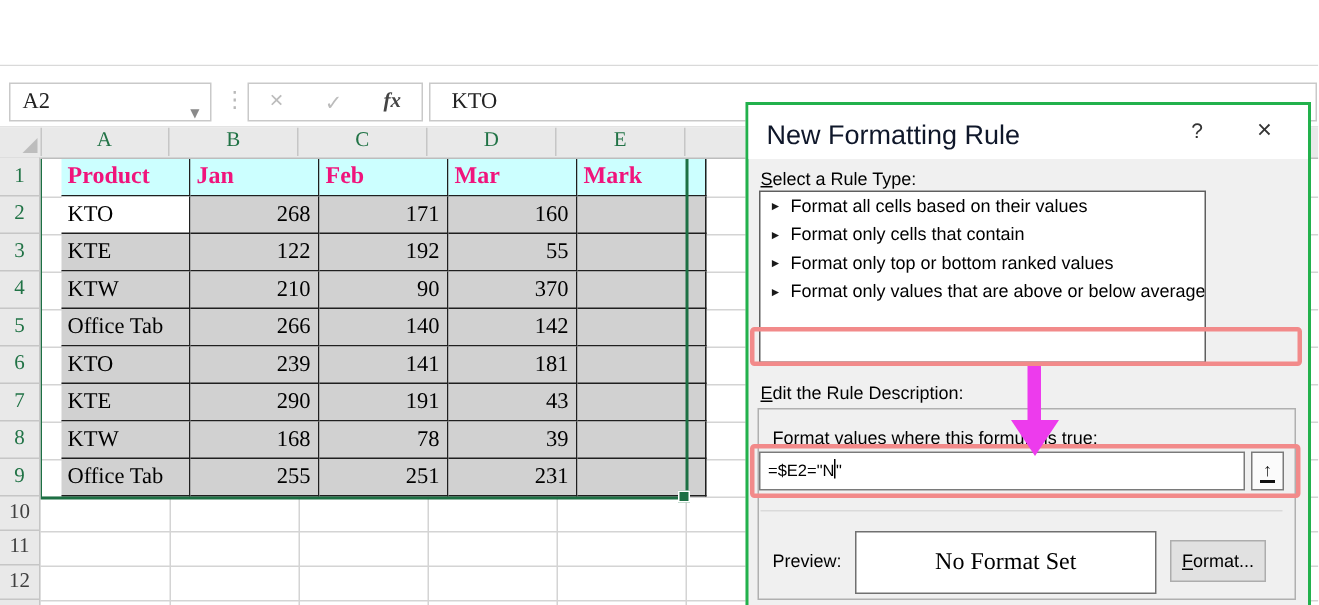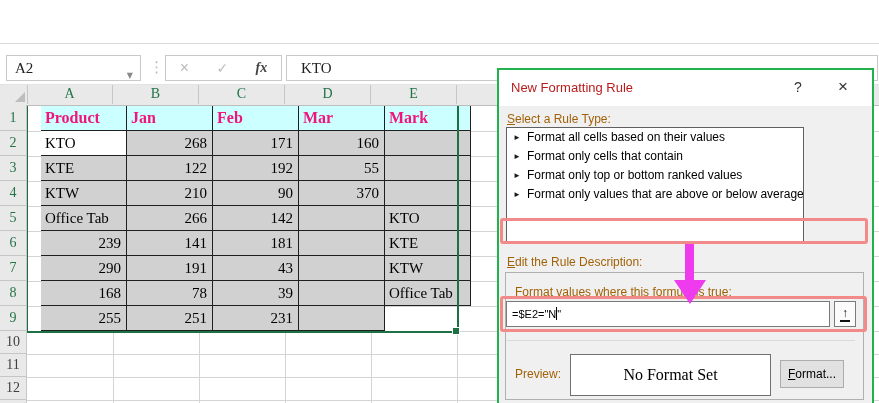--- a/index.html
+++ b/index.html
@@ -57,24 +57,24 @@
   .c.active{background:#ffffff;}
   .selbox{position:absolute;left:26px;top:61px;width:433px;height:229px;box-sizing:border-box;
         border:2px solid #1d7044;z-index:4;pointer-events:none;}
   .fillhandle{position:absolute;left:452px;top:284px;width:8px;height:8px;background:#1d7044;
         border:1px solid #fff;box-sizing:border-box;z-index:5;}
 
   
   .dlg{position:absolute;left:497px;top:25px;width:377px;height:368px;box-sizing:border-box;
        background:#f0f0f0;border:2px solid #22b14c;z-index:10;font-size:12px;color:#000;}
   .dlg-title{position:absolute;left:0;top:0;right:0;height:36px;background:#fff;}
-  .dlg-title .t{position:absolute;left:12px;top:10px;font-size:13px;color:#b91c1c;}
+  .dlg-title .t{position:absolute;left:12px;top:10px;font-size:18px;color:#0f172a;}
   .dlg-help{position:absolute;right:66px;top:9px;font-size:14px;color:#333;width:16px;text-align:center;}
   .dlg-close{position:absolute;right:20px;top:7px;font-size:17px;color:#333;width:18px;text-align:center;}
-  .lbl{position:absolute;color:#a16207;}
+  .lbl{position:absolute;color:#000000;}
   .ukey{text-decoration:underline;}
   .rlist{position:absolute;left:7px;top:57px;width:298px;height:115px;box-sizing:border-box;
         background:#fff;border:1px solid #5f5f5f;}
   .ritem{height:19px;line-height:19px;padding-left:6px;white-space:nowrap;overflow:hidden;font-size:12px;}
   .ritem .bl{font-size:8px;margin-right:6px;color:#1a1a1a;vertical-align:1px;}
   .ritem.selected{background:#d9d9d9;}
   .grp{position:absolute;left:6px;top:202px;width:359px;height:128px;box-sizing:border-box;
        border:1px solid #b0b0b0;}
   .blbl{font-weight:normal;}
   .finput{position:absolute;left:7px;top:231px;width:324px;height:26px;box-sizing:border-box;
@@ -196,20 +196,21 @@
     <div class="c"></div>
 
     <div class="c name">KTW</div>
     <div class="c num">210</div>
     <div class="c num">90</div>
     <div class="c num">370</div>
     <div class="c"></div>
 
     <div class="c name">Office Tab</div>
     <div class="c num">266</div>
+    <div class="c num">140</div>
     <div class="c num">142</div>
     <div class="c"></div>
 
     <div class="c name">KTO</div>
     <div class="c num">239</div>
     <div class="c num">141</div>
     <div class="c num">181</div>
     <div class="c"></div>
 
     <div class="c name">KTE</div>

